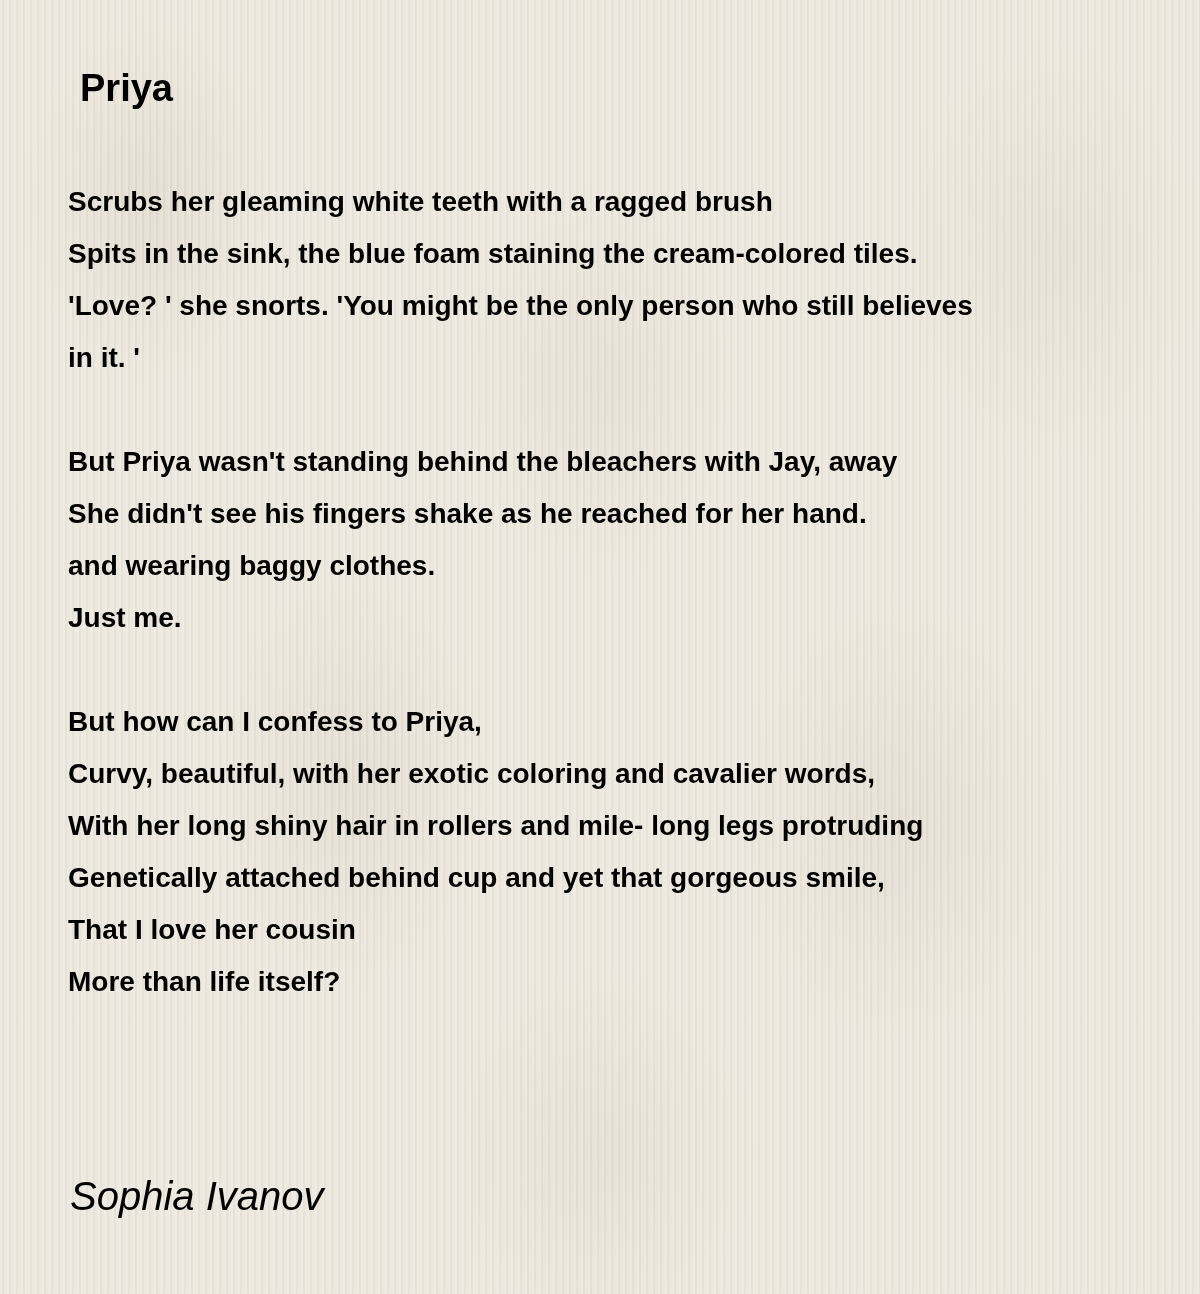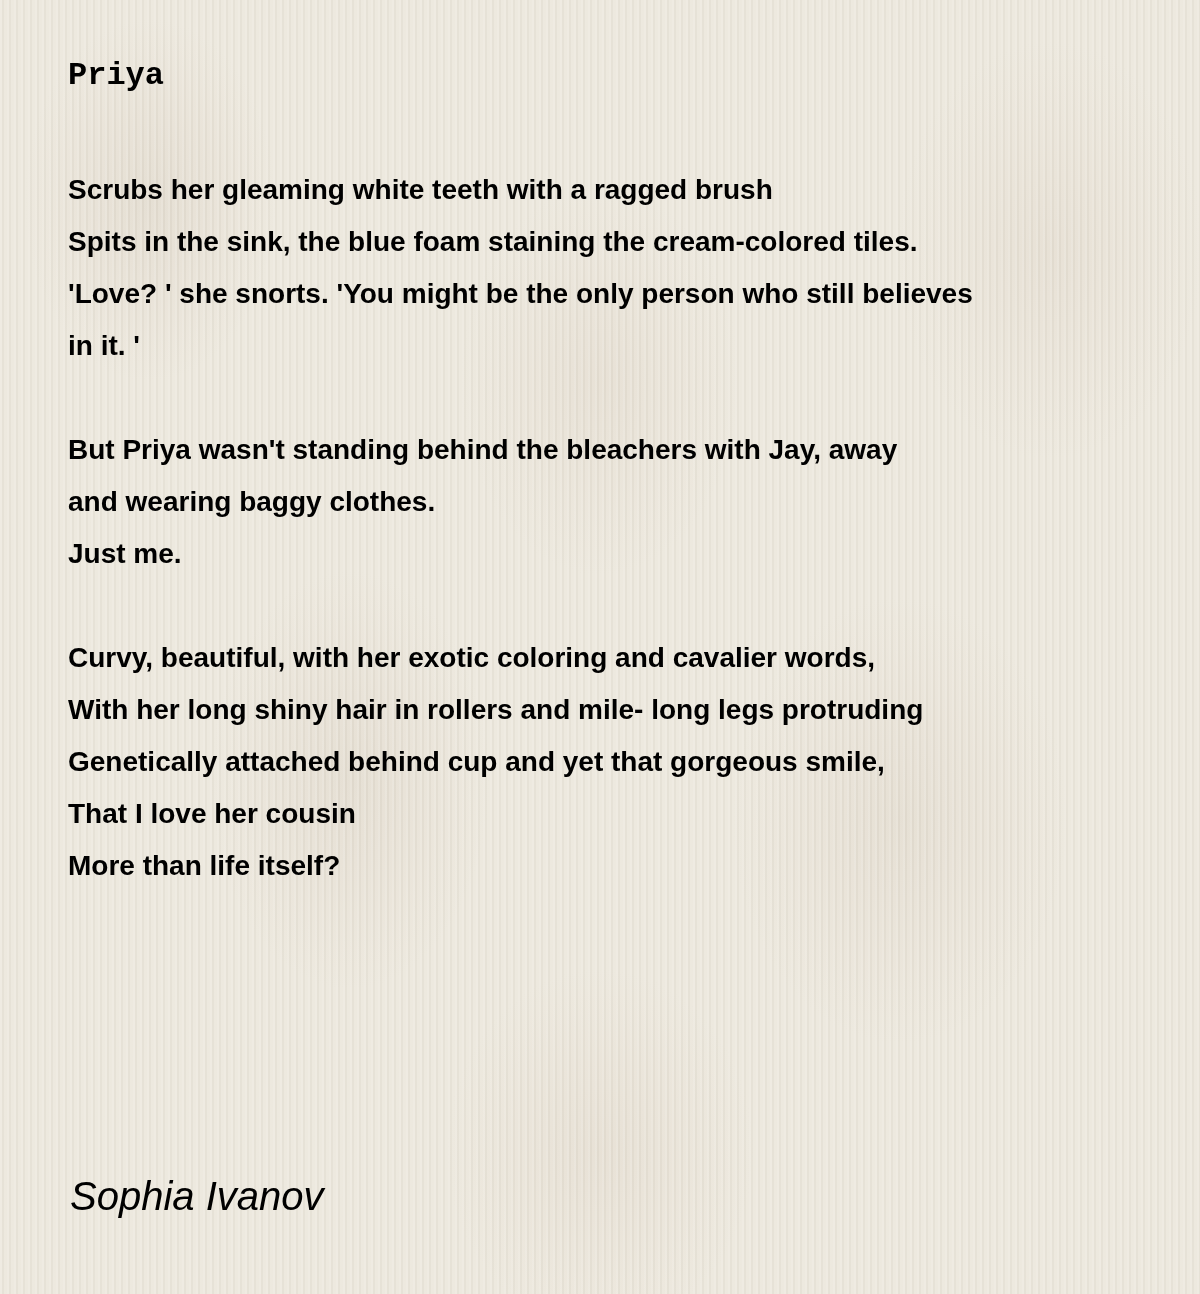--- a/index.html
+++ b/index.html
@@ -23,25 +23,25 @@
       font-family: "Liberation Sans", sans-serif;
       color: #000;
     }
     .poem-card {
       position: absolute;
       left: 68px;
       top: 50px;
       width: 1100px;
     }
     .poem-title {
-      font-family: Liberation Mono, monospace;
+      font-family: Liberation Sans, sans-serif;
       font-weight: bold;
-      font-size: 32px;
+      font-size: 38px;
       line-height: 52px;
-      margin: 0;
+      margin: 12px;
       height: 56px;
     }
     .poem-body {
       margin-top: 58px;
     }
     .stanza {
       margin: 0 0 52px 0;
     }
     .line {
       display: block;
@@ -71,25 +71,27 @@
   <div class="poem-body">
     <div class="stanza">
       <span class="line">Scrubs her gleaming white teeth with a ragged brush</span>
       <span class="line">Spits in the sink, the blue foam staining the cream-colored tiles.</span>
       <span class="line">'Love? ' she snorts. 'You might be the only person who still believes</span>
       <span class="line">in it. '</span>
     </div>
 
     <div class="stanza">
       <span class="line">But Priya wasn't standing behind the bleachers with Jay, away</span>
+      <span class="line">She didn't see his fingers shake as he reached for her hand.</span>
       <span class="line">and wearing baggy clothes.</span>
       <span class="line">Just me.</span>
     </div>
 
     <div class="stanza">
+      <span class="line">But how can I confess to Priya,</span>
       <span class="line">Curvy, beautiful, with her exotic coloring and cavalier words,</span>
       <span class="line">With her long shiny hair in rollers and mile- long legs protruding</span>
       <span class="line">Genetically attached behind cup and yet that gorgeous smile,</span>
       <span class="line">That I love her cousin</span>
       <span class="line">More than life itself?</span>
     </div>
   </div>
 </div>
 
 <div class="author">Sophia Ivanov</div>

